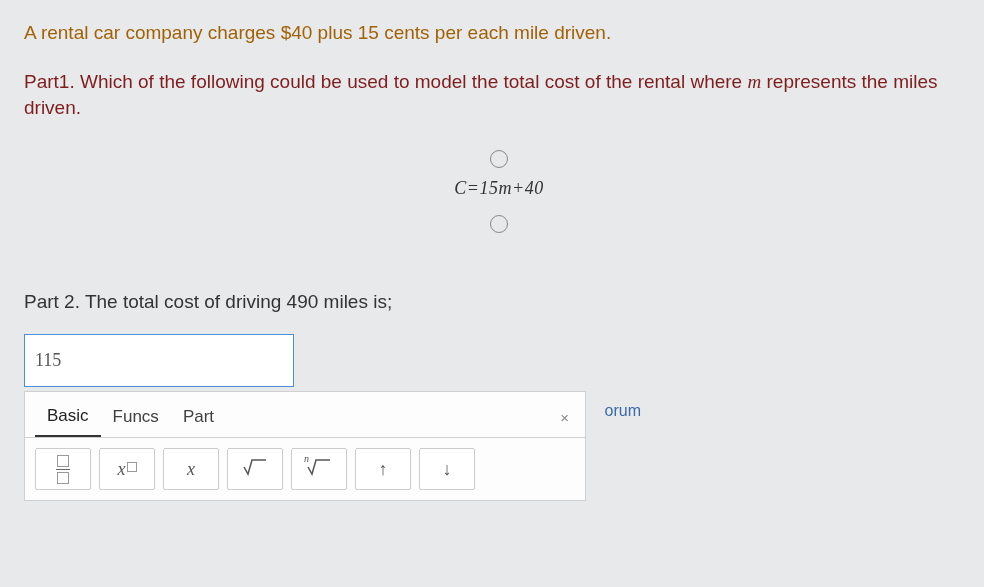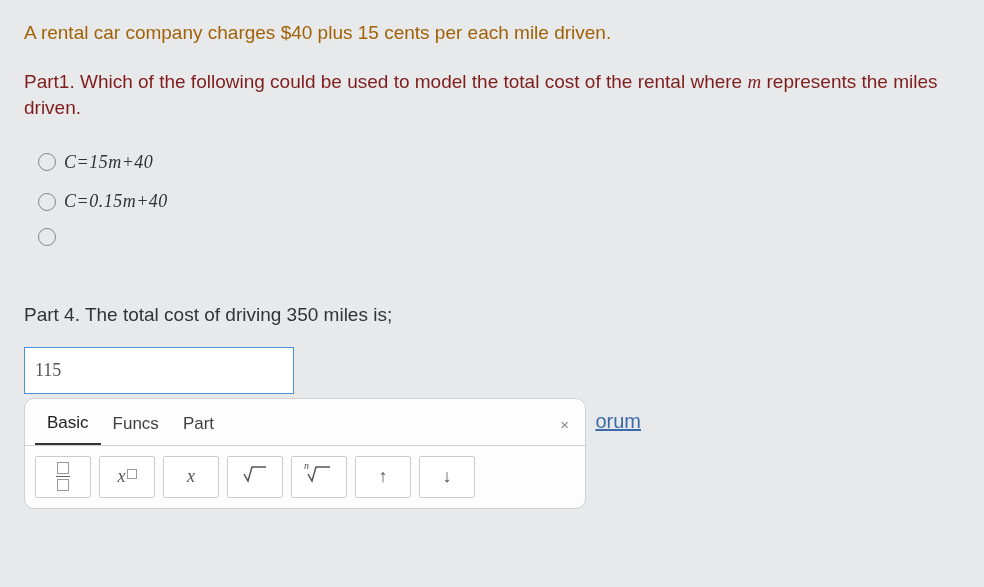--- a/index.html
+++ b/index.html
@@ -27,20 +27,21 @@
       font-family: Georgia, serif;
     }
     .options {
       margin: 0 0 56px 14px;
     }
     .option {
       display: flex;
       align-items: center;
       margin-bottom: 14px;
       gap: 8px;
+      flex-direction: column;
     }
     .radio {
       width: 16px;
       height: 16px;
       border: 1.5px solid #888;
       border-radius: 50%;
       background: transparent;
       cursor: pointer;
       flex-shrink: 0;
     }
@@ -50,35 +51,35 @@
       color: #333;
       font-size: 18px;
       letter-spacing: 0.5px;
     }
     .part2 {
       margin-bottom: 18px;
       color: #333;
     }
     .answer-input {
       width: 270px;
-      height: 47px;
+      height: 53px;
       border: 1.5px solid #4a90d9;
       background: #fff;
       padding: 0 10px;
       font-size: 18px;
       color: #555;
       box-sizing: border-box;
       margin-bottom: 4px;
       font-family: Georgia, serif;
     }
     .keypad {
       width: 560px;
       background: #fdfdfd;
       border: 1px solid #d0d0d0;
-      border-radius: 10px;
+      border-radius: 0;
       position: relative;
     }
     .tabs {
       display: flex;
       align-items: center;
       border-bottom: 1px solid #d0d0d0;
       padding: 6px 10px 0 10px;
     }
     .tab {
       padding: 6px 12px 8px 12px;
@@ -136,50 +137,45 @@
       font-family: Georgia, serif;
       font-style: italic;
     }
     .sup-box { width:8px;height:8px;border:1px solid #999;margin-bottom:10px; }
     .root-icon svg { width: 26px; height: 20px; }
     .orum {
       position: absolute;
       right: -56px;
       top: 8px;
       color: #3a6aa8;
-      font-size: 20px;
-      text-decoration: underline;
+      font-size: 16px;
     }
   </style>
 </head>
 <body>
 
 
 
 <div class="intro">A rental car company charges $40 plus 15 cents per each mile driven.</div>
 
 <div class="part-prompt">
   <span>Part1. Which of the following could be used to model the total cost of the rental where </span><span class="italic-var">m</span><span> represents the miles driven.</span>
 </div>
 
 <div class="options">
   <div class="option">
     <div class="radio"></div>
     <span class="equation">C=15m+40</span>
   </div>
   <div class="option">
     <div class="radio"></div>
-    <span class="equation">C=0.15m+40</span>
-  </div>
-  <div class="option">
-    <div class="radio"></div>
   </div>
 </div>
 
-<div class="part2">Part 4. The total cost of driving 350 miles is;</div>
+<div class="part2">Part 2. The total cost of driving 490 miles is;</div>
 
 <input type="text" class="answer-input" value="115" style="">
 
 <div class="keypad">
   <div class="tabs">
     <div class="tab active">Basic</div>
     <div class="tab">Funcs</div>
     <div class="tab">Part</div>
     <div class="close-x">×</div>
   </div>

